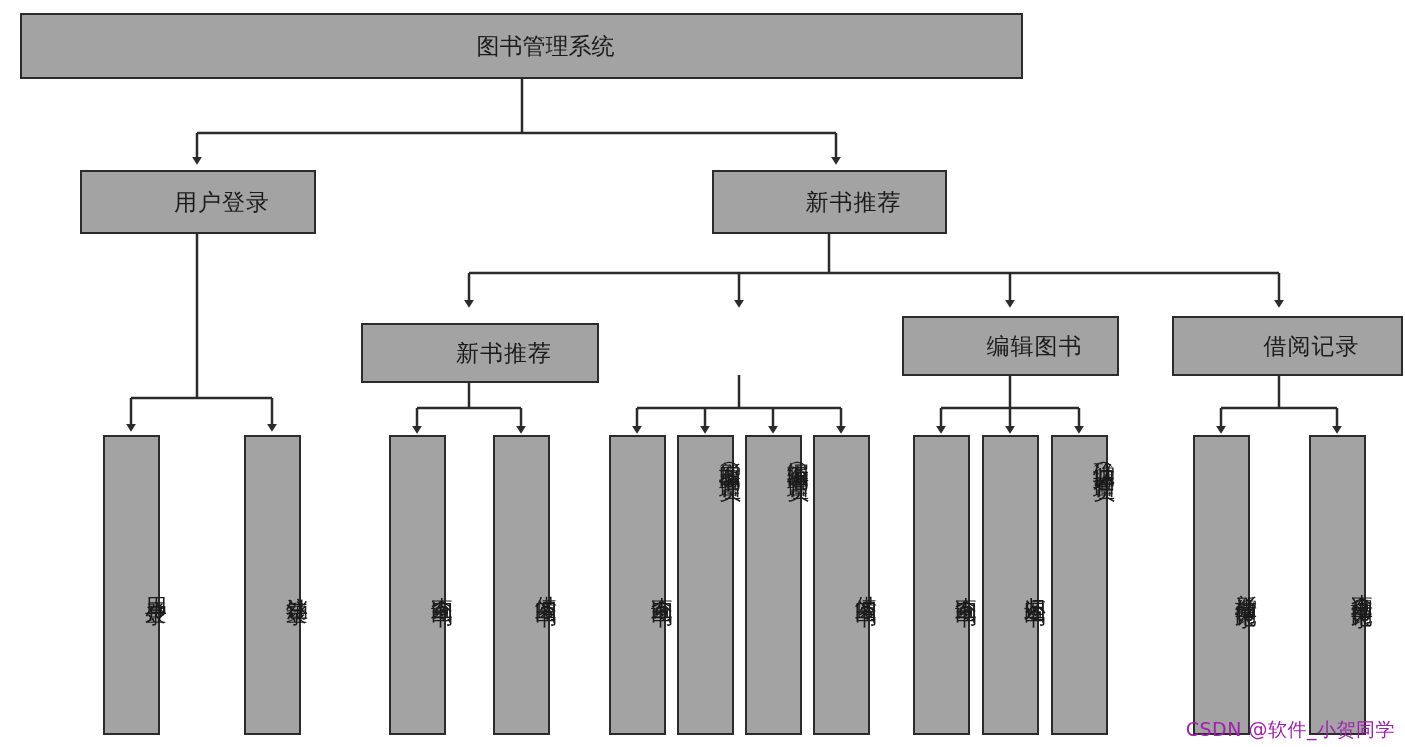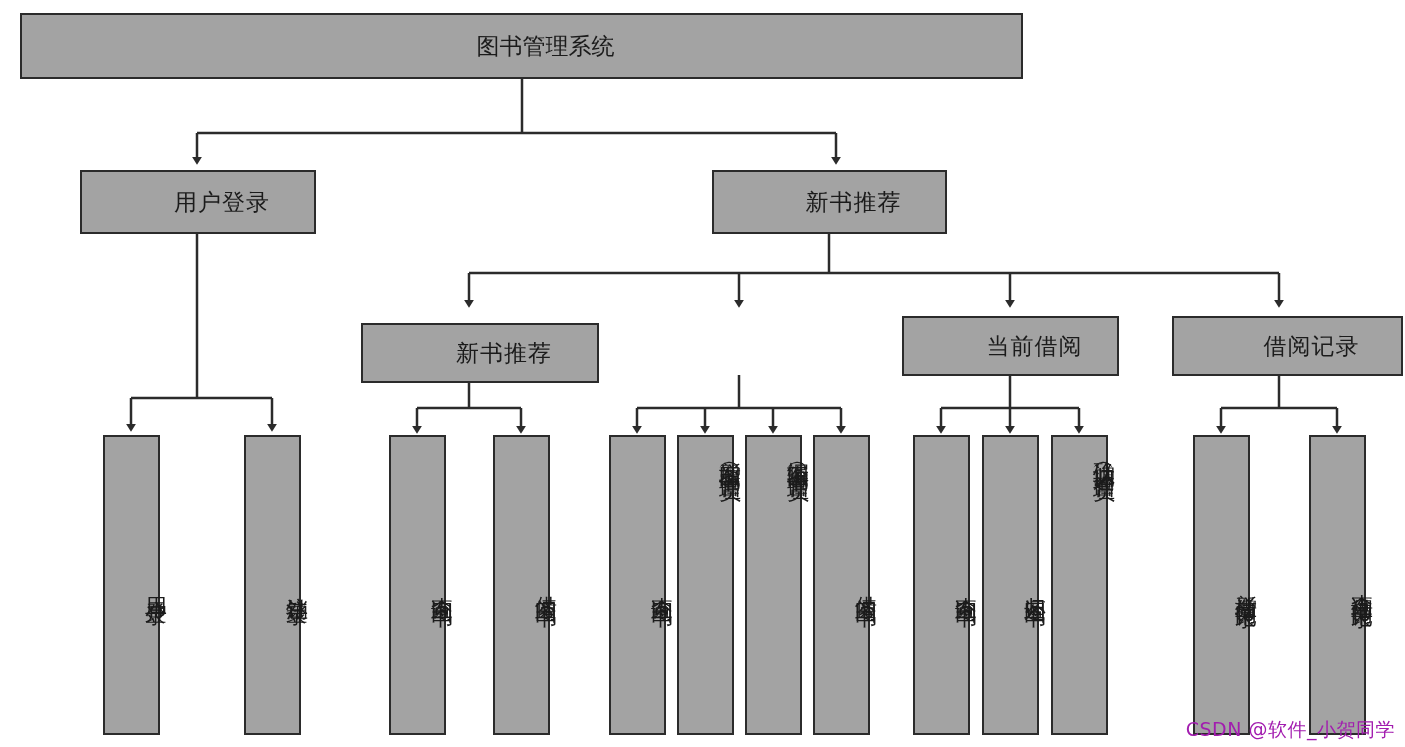--- a/index.html
+++ b/index.html
@@ -133,21 +133,21 @@
     <span>用户登录</span>
   </div>
   <div class="node h" style="left:712px; top:170px; width:235px; height:64px;">
     <span>新书推荐</span>
   </div>
 
   <div class="node h" style="left:361px; top:316px; width:238px; height:60px;margin-top:7px;">
     <span>新书推荐</span>
   </div>
   <div class="node h" style="left:902px; top:316px; width:217px; height:60px;">
-    <span>当前借阅</span>
+    <span>编辑图书</span>
   </div>
   <div class="node h" style="left:1172px; top:316px; width:231px; height:60px;">
     <span>借阅记录</span>
   </div>
 
   <div class="node v" style="left:103px; top:435px; width:57px; height:300px;">
     <span class="vtext vmid">用户登录</span>
   </div>
   <div class="node v" style="left:244px; top:435px; width:57px; height:300px;">
     <span class="vtext vmid">注销登录</span>

